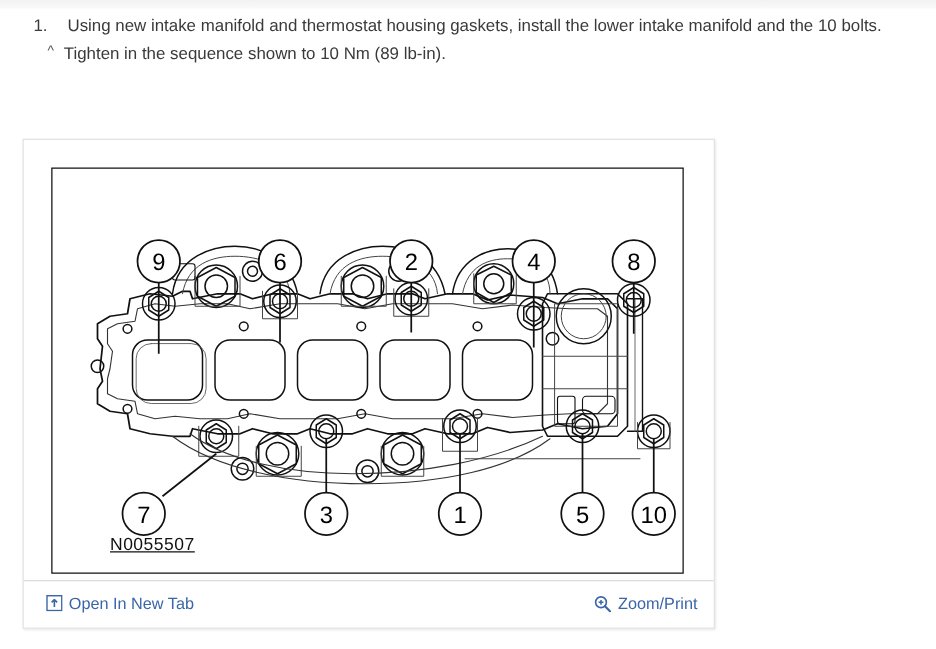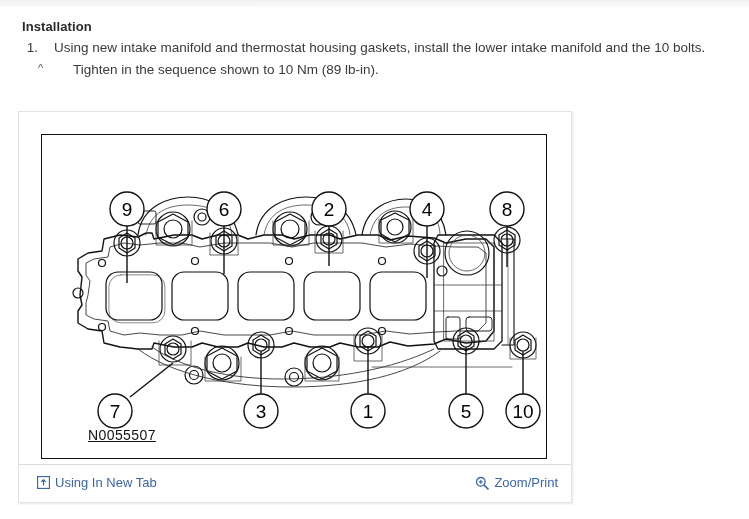--- a/index.html
+++ b/index.html
@@ -67,21 +67,21 @@
     line-height: 19px;
   }
   .sub-bullet {
     width: 10px;
     flex: 0 0 auto;
     font-size: 11px;
     line-height: 17px;
     color: #555;
   }
   .sub-text {
-    margin-left: 25px;
+    margin-left: 3px;
   }
 
   
   .figure-panel {
     position: absolute;
     left: 18px;
     top: 111px;
     width: 554px;
     height: 392px;
     background: #ffffff;
@@ -141,21 +141,20 @@
   .foot-right { right: 13px; justify-content: space-between; }
   .icon-svg { display: block; }
 </style>
 </head>
 <body>
 
 <div class="top-strip"></div>
 
 <div class="content">
 
-  <div class="heading">Installation</div>
 
   <div class="step-list">
     <div class="step-row">
       <div class="step-num">1.</div>
       <div class="step-text">Using new intake manifold and thermostat housing gaskets, install the lower intake manifold and the 10 bolts.</div>
     </div>
     <div class="sub-row">
       <div class="sub-bullet">^</div>
       <div class="sub-text">Tighten in the sequence shown to 10 Nm (89 lb-in).</div>
     </div>
@@ -409,21 +408,21 @@
 
   <div class="figure-footer">
 
     <a class="foot-link foot-left">
       <span>
         <svg class="icon-svg" width="13" height="13" viewBox="0 0 13 13">
           <rect x="0.5" y="0.5" width="12" height="12" fill="none" stroke="#3b66a8" stroke-width="1.3"></rect>
           <path d="M6.5,9.5 L6.5,4.2 M6.5,3.6 L4.3,5.9 M6.5,3.6 L8.7,5.9" fill="none" stroke="#3b66a8" stroke-width="1.3"></path>
         </svg>
       </span>
-      <span class="lbl">Using In New Tab</span>
+      <span class="lbl">Open In New Tab</span>
     </a>
 
     <a class="foot-link foot-right">
       <span>
         <svg class="icon-svg" width="14" height="14" viewBox="0 0 14 14">
           <circle cx="5.8" cy="5.8" r="4.3" fill="none" stroke="#3b66a8" stroke-width="1.3"></circle>
           <path d="M3.9,5.8 L7.7,5.8 M5.8,3.9 L5.8,7.7" stroke="#3b66a8" stroke-width="1.2"></path>
           <path d="M9.0,9.0 L13,13" stroke="#3b66a8" stroke-width="1.7" stroke-linecap="round"></path>
         </svg>
       </span>

